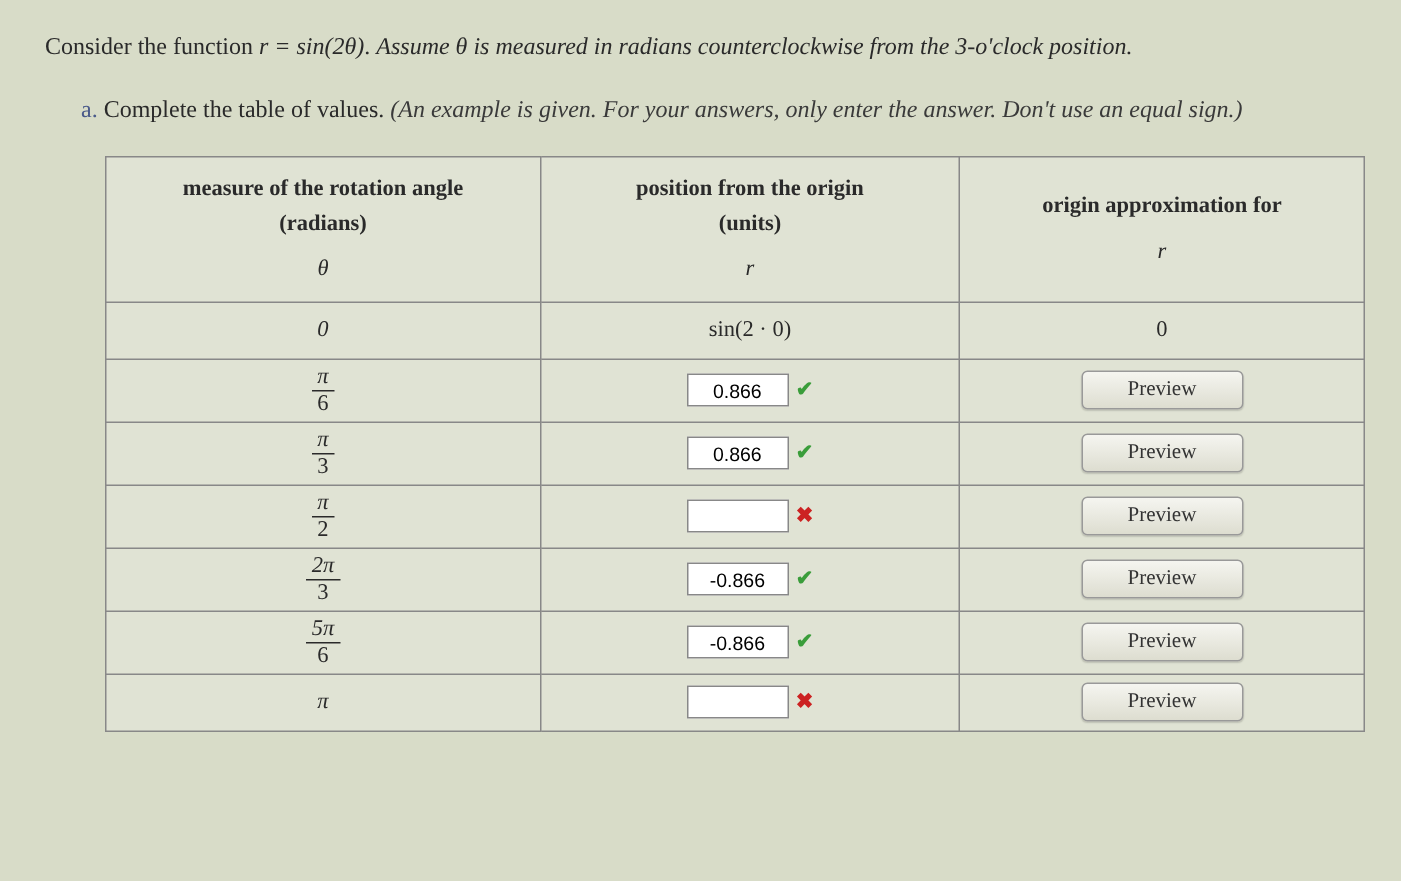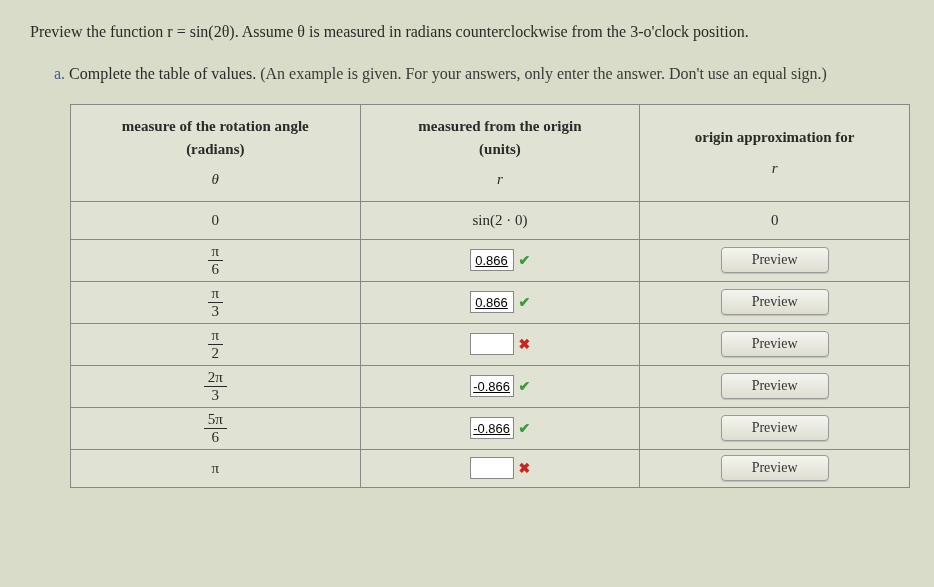--- a/index.html
+++ b/index.html
@@ -10,29 +10,30 @@
       color: #2a2a2a;
       width: 934px;
       height: 587px;
       overflow: hidden;
     }
     .problem-statement {
       font-size: 16px;
       line-height: 1.5;
       margin-bottom: 18px;
     }
-    .italic { }
+    .italic { font-style: italic; }
     .sub-item {
       margin-left: 24px;
       margin-bottom: 18px;
       font-size: 16px;
       line-height: 1.5;
     }
     .item-letter { color: #4a5a8a; }
     .instruction-note {
+      font-style: italic;
       color: #3a3a3a;
     }
     table {
       border-collapse: collapse;
       margin-left: 40px;
       width: 840px;
       background: #e0e3d4;
     }
     th, td {
       border: 1px solid #888;
@@ -66,29 +67,28 @@
     .frac .num {
       display: block;
       border-bottom: 1px solid #2a2a2a;
       padding: 0 4px 1px;
     }
     .frac .den {
       display: block;
       padding: 1px 4px 0;
     }
     .answer-input {
-      width: 44px;
+      width: 68px;
       height: 22px;
       font-size: 13px;
       text-align: center;
       border: 1px solid #888;
       background: #fff;
       font-family: Arial, sans-serif;
       padding: 1px 2px;
-      text-decoration: underline;
     }
     .answer-row {
       display: inline-flex;
       align-items: center;
       gap: 5px;
     }
     .check-icon {
       color: #3a9d3a;
       font-size: 14px;
       font-weight: bold;
@@ -111,38 +111,38 @@
       box-shadow: 0 1px 1px rgba(0,0,0,0.15);
     }
     .col-theta { width: 290px; margin-left: 28px; }
     .col-r     { width: 280px; }
     .col-dec   { width: 270px; }
   </style>
 </head>
 <body>
 
 <div class="problem-statement">
-  <span>Preview the function </span><span class="italic">r = sin(2θ)</span><span>. </span><span class="italic">Assume θ is measured in radians counterclockwise from the 3-o'clock position.</span>
+  <span>Consider the function </span><span class="italic">r = sin(2θ)</span><span>. </span><span class="italic">Assume θ is measured in radians counterclockwise from the 3-o'clock position.</span>
 </div>
 
 <div class="sub-item">
   <span class="item-letter">a.</span>
   <span>Complete the table of values. </span><span class="instruction-note">(An example is given. For your answers, only enter the answer. Don't use an equal sign.)</span>
 </div>
 
 <table>
   <thead>
     <tr>
       <th class="col-theta">
         <span>measure of the rotation angle</span><br>
         <span>(radians)</span>
         <span class="sub-sym">θ</span>
       </th>
       <th class="col-r">
-        <span>measured from the origin</span><br>
+        <span>position from the origin</span><br>
         <span>(units)</span>
         <span class="sub-sym">r</span>
       </th>
       <th class="col-dec">
         <span>origin approximation for</span>
         <span class="sub-sym">r</span>
       </th>
     </tr>
   </thead>
   <tbody id="table-body">

